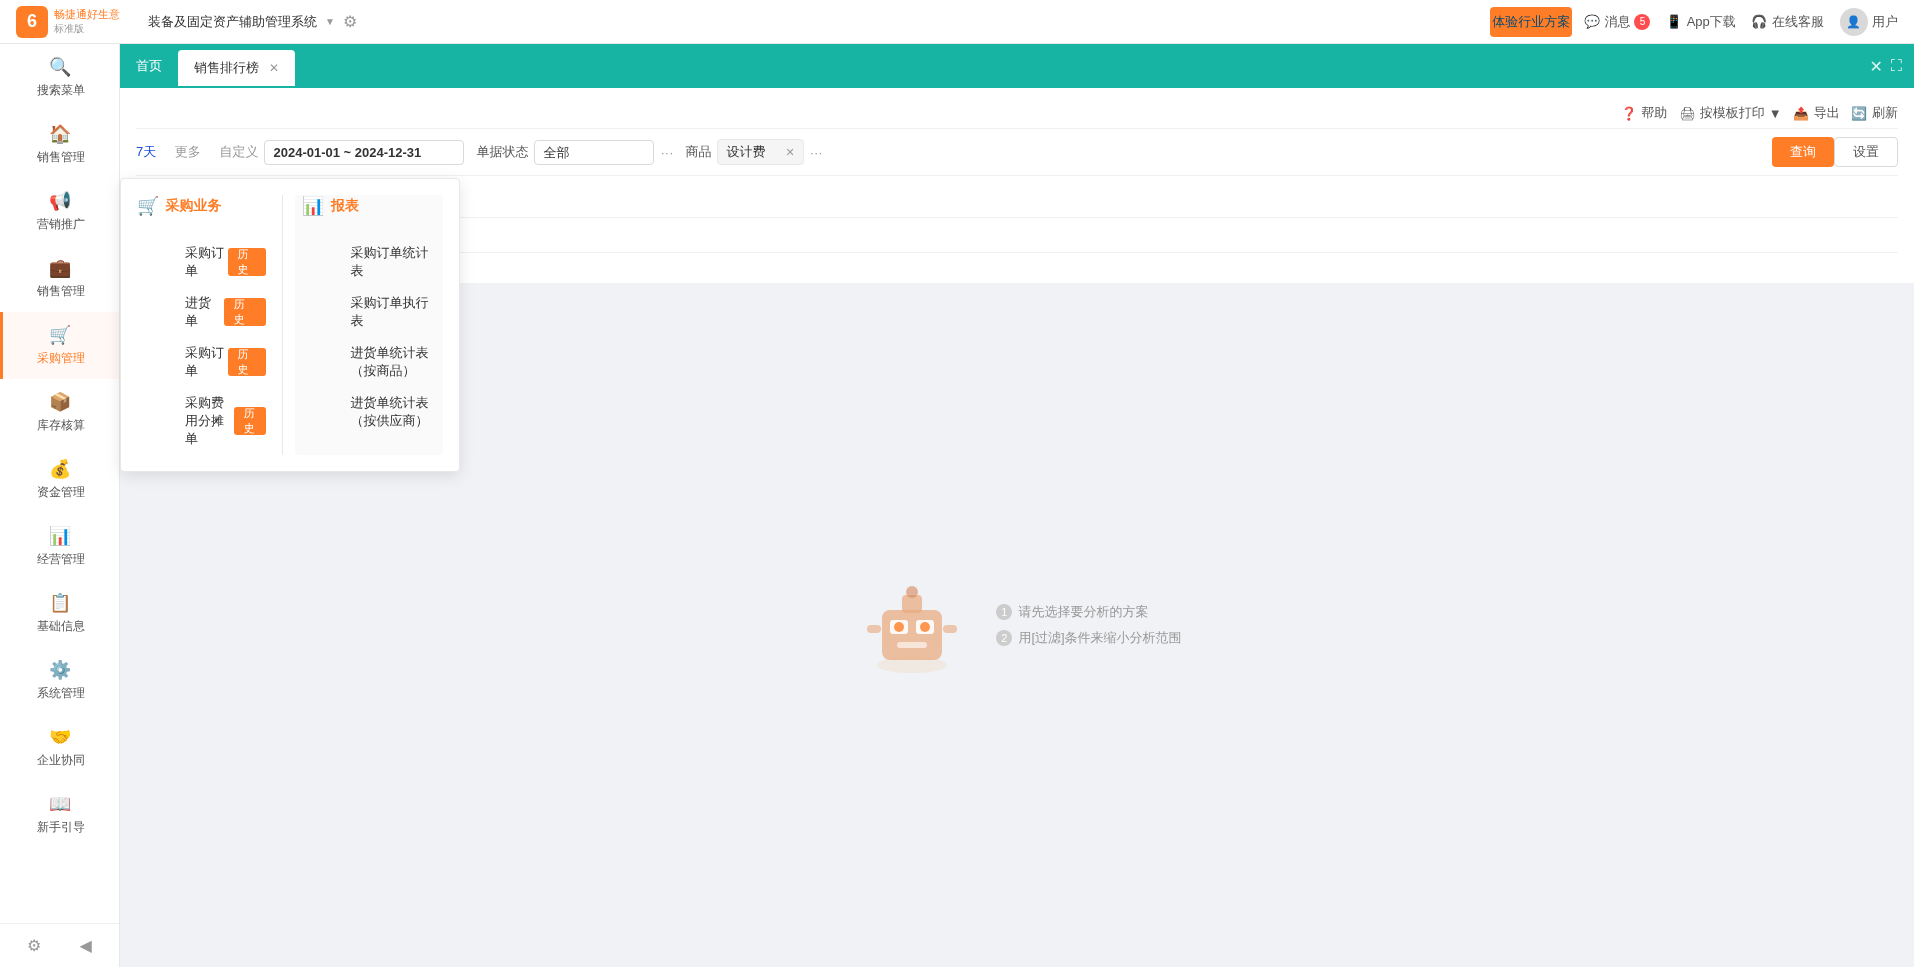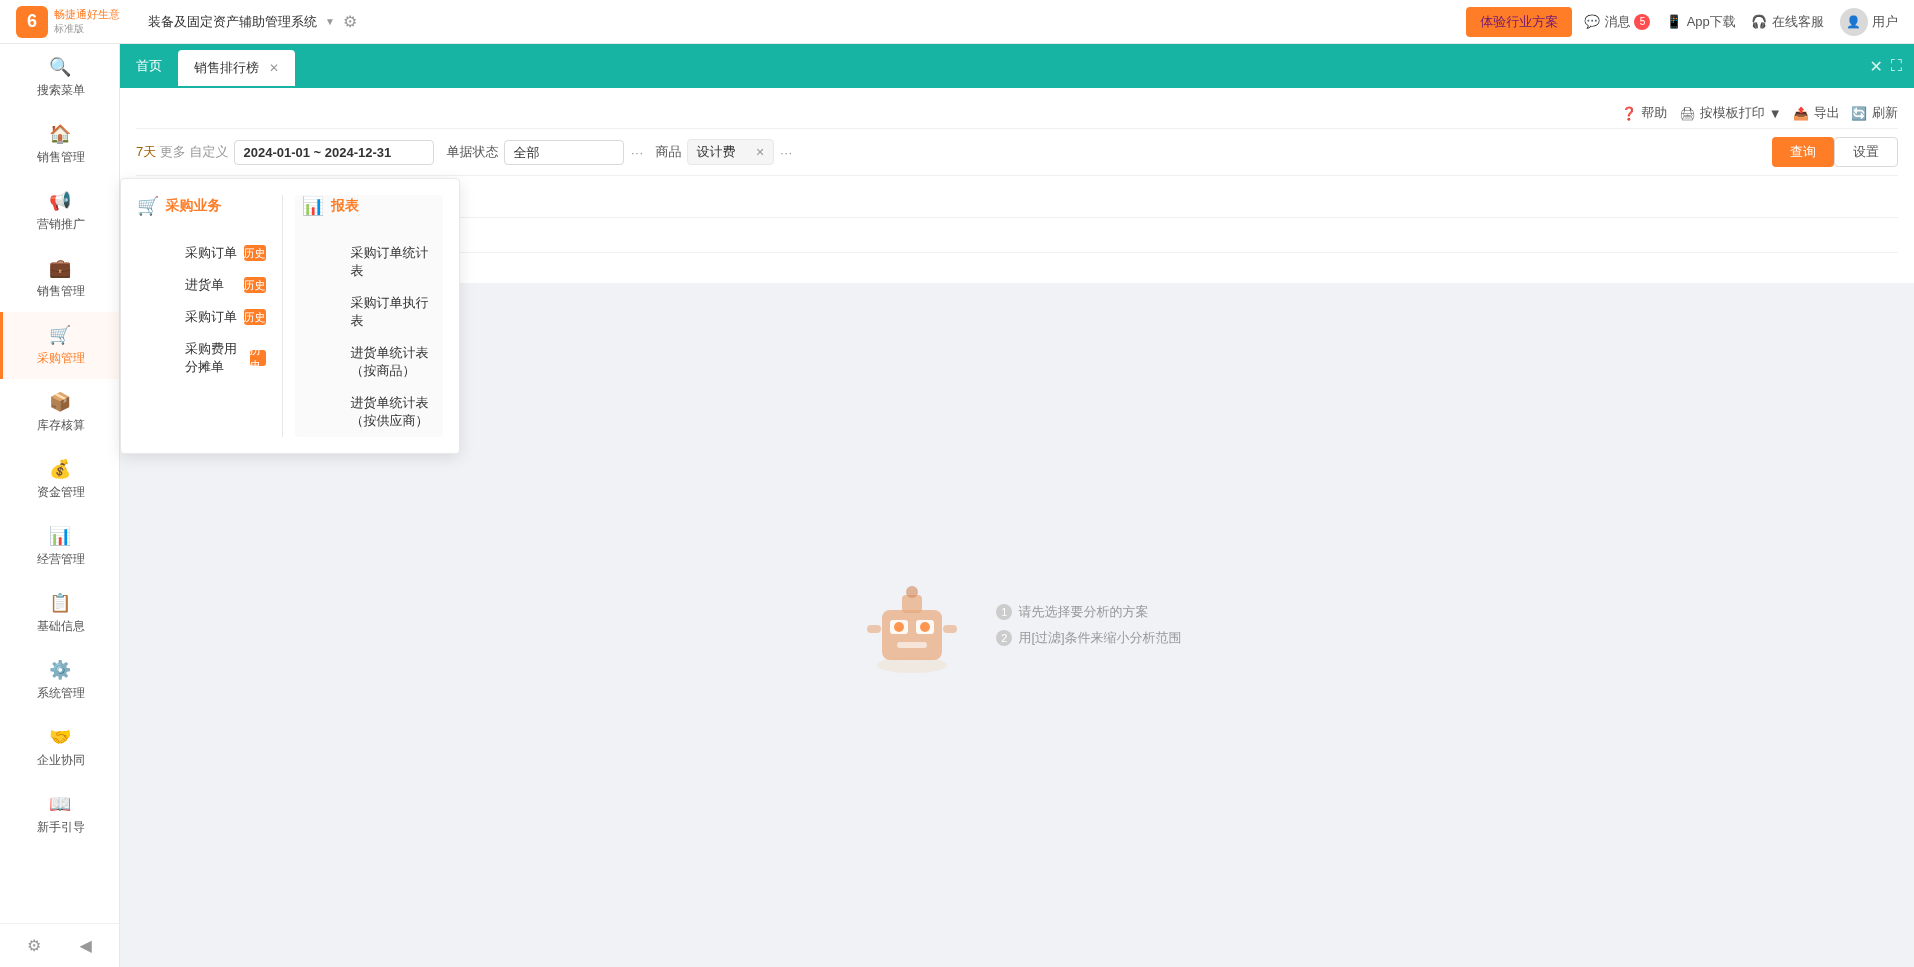--- a/index.html
+++ b/index.html
@@ -14,21 +14,21 @@
 
     
     .logo-area { display: flex; align-items: center; gap: 6px; width: 120px; flex-shrink: 0; }
     .logo-icon { width: 32px; height: 32px; background: #ff7d26; border-radius: 6px; display: flex; align-items: center; justify-content: center; color: #fff; font-size: 18px; font-weight: bold; }
     .logo-text { font-size: 11px; color: #ff7d26; line-height: 1.3; }
     .logo-sub { font-size: 10px; color: #999; }
     .system-title { display: flex; align-items: center; gap: 8px; color: #333; font-size: 13px; flex: 1; }
     .system-title-text { color: #333; }
     .title-arrow { color: #999; font-size: 10px; }
     .gear-icon { color: #999; cursor: pointer; font-size: 16px; }
-    .industry-btn { background: #ff7d26; color: #701a75; border: none; padding: 6px 14px; border-radius: 4px; cursor: pointer; font-size: 13px; }
+    .industry-btn { background: #ff7d26; color: #0c4a6e; border: none; padding: 6px 2px; border-radius: 4px; cursor: pointer; font-size: 13px; }
     .top-right { display: flex; align-items: center; gap: 16px; margin-left: auto; }
     .top-right-item { display: flex; align-items: center; gap: 4px; color: #555; cursor: pointer; font-size: 13px; }
     .badge { background: #ff4d4f; color: #fff; border-radius: 10px; font-size: 10px; padding: 0 5px; min-width: 16px; height: 16px; display: inline-flex; align-items: center; justify-content: center; }
     .user-avatar { width: 28px; height: 28px; border-radius: 50%; background: #d9d9d9; display: flex; align-items: center; justify-content: center; color: #999; }
 
     
     .tab-bar { height: 44px; background: #17b3a3; display: flex; align-items: center; padding: 0 0; flex-shrink: 0; }
     .tab-item { height: 40px; display: flex; align-items: center; padding: 0 16px; cursor: pointer; color: rgba(255,255,255,0.85); font-size: 13px; gap: 6px; }
     .tab-item.active { background: #fff; color: #333; border-radius: 4px 4px 0 0; margin-top: 4px; height: 36px; }
     .tab-item.home { color: #fff; }
@@ -60,21 +60,21 @@
     .empty-text { color: #999; font-size: 13px; line-height: 2; text-align: left; }
     .empty-text-item { display: flex; align-items: center; gap: 6px; }
     .num-badge { width: 16px; height: 16px; border-radius: 50%; background: #ccc; color: #fff; font-size: 11px; display: inline-flex; align-items: center; justify-content: center; }
     .dropdown-menu { position: absolute; top: 190px; left: 120px; width: 340px; background: #fff; border: 1px solid #e8e8e8; border-radius: 4px; box-shadow: 0 4px 16px rgba(0,0,0,0.1); z-index: 200; padding: 16px; }
     .dropdown-cols { display: flex; gap: 0; }
     .dropdown-col { flex: 1; }
     .dropdown-col-header { display: flex; align-items: center; gap: 6px; color: #ff7d26; font-size: 14px; font-weight: bold; margin-bottom: 12px; padding-bottom: 8px; }
     .dropdown-col-header-icon { font-size: 18px; }
     .dropdown-col.right { background: #fafafa; padding: 0 8px; border-radius: 4px; }
     .dropdown-item { display: flex; align-items: center; justify-content: space-between; padding: 7px 4px; cursor: pointer; color: #333; font-size: 13px; margin-left: 44px; }
-    .history-badge { background: #ff7d26; color: #fff; border-radius: 3px; padding: 0 0; font-size: 11px; height: 16px; display: inline-flex; align-items: center; }
+    .history-badge { background: #ff7d26; color: #fff; border-radius: 3px; padding: 0 10px; font-size: 11px; height: 28px; display: inline-flex; align-items: center; }
     .divider-v { width: 1px; background: #e8e8e8; margin: 0 12px; }
     
     
     .inline-tag { background: #f5f5f5; border: 1px solid #e8e8e8; border-radius: 4px; padding: 3px 8px; font-size: 13px; color: #333; display: inline-flex; align-items: center; gap: 20px; }
     .inline-tag .remove { color: #999; cursor: pointer; font-size: 11px; }
   </style>
 </head>
 <body>
 
 <div class="app-container">
@@ -211,22 +211,22 @@
             <span class="toolbar-btn">
               <span>🔄</span>
               <span>刷新</span>
             </span>
           </div>
         </div>
 
         <div style="display:flex; align-items:center; gap:12px; padding: 8px 0; border-top: 1px solid #f0f0f0; flex-wrap:wrap;">
           <div style="display:flex;align-items:center;gap:6px;">
             <span style="color:#333;font-size:13px;">
-              <span style="color:#a16207;cursor:pointer;">7天</span>
-              <span style="color:#999;margin:0 0;font-family:Liberation Serif, serif;">更多</span>
+              <span style="color:#1d4ed8;cursor:pointer;">7天</span>
+              <span style="color:#999;margin:0 15px;font-family:Liberation Serif, serif;">更多</span>
               <span style="color:#999;">自定义</span>
             </span>
             <input class="filter-input" value="2024-01-01 ~ 2024-12-31" style="width: 200px;">
           </div>
           <div style="display:flex;align-items:center;gap:6px;">
             <span class="filter-label">单据状态</span>
             <div style="position:relative;display:inline-block;">
               <select class="filter-select">
                 <option>全部</option>
               </select>

